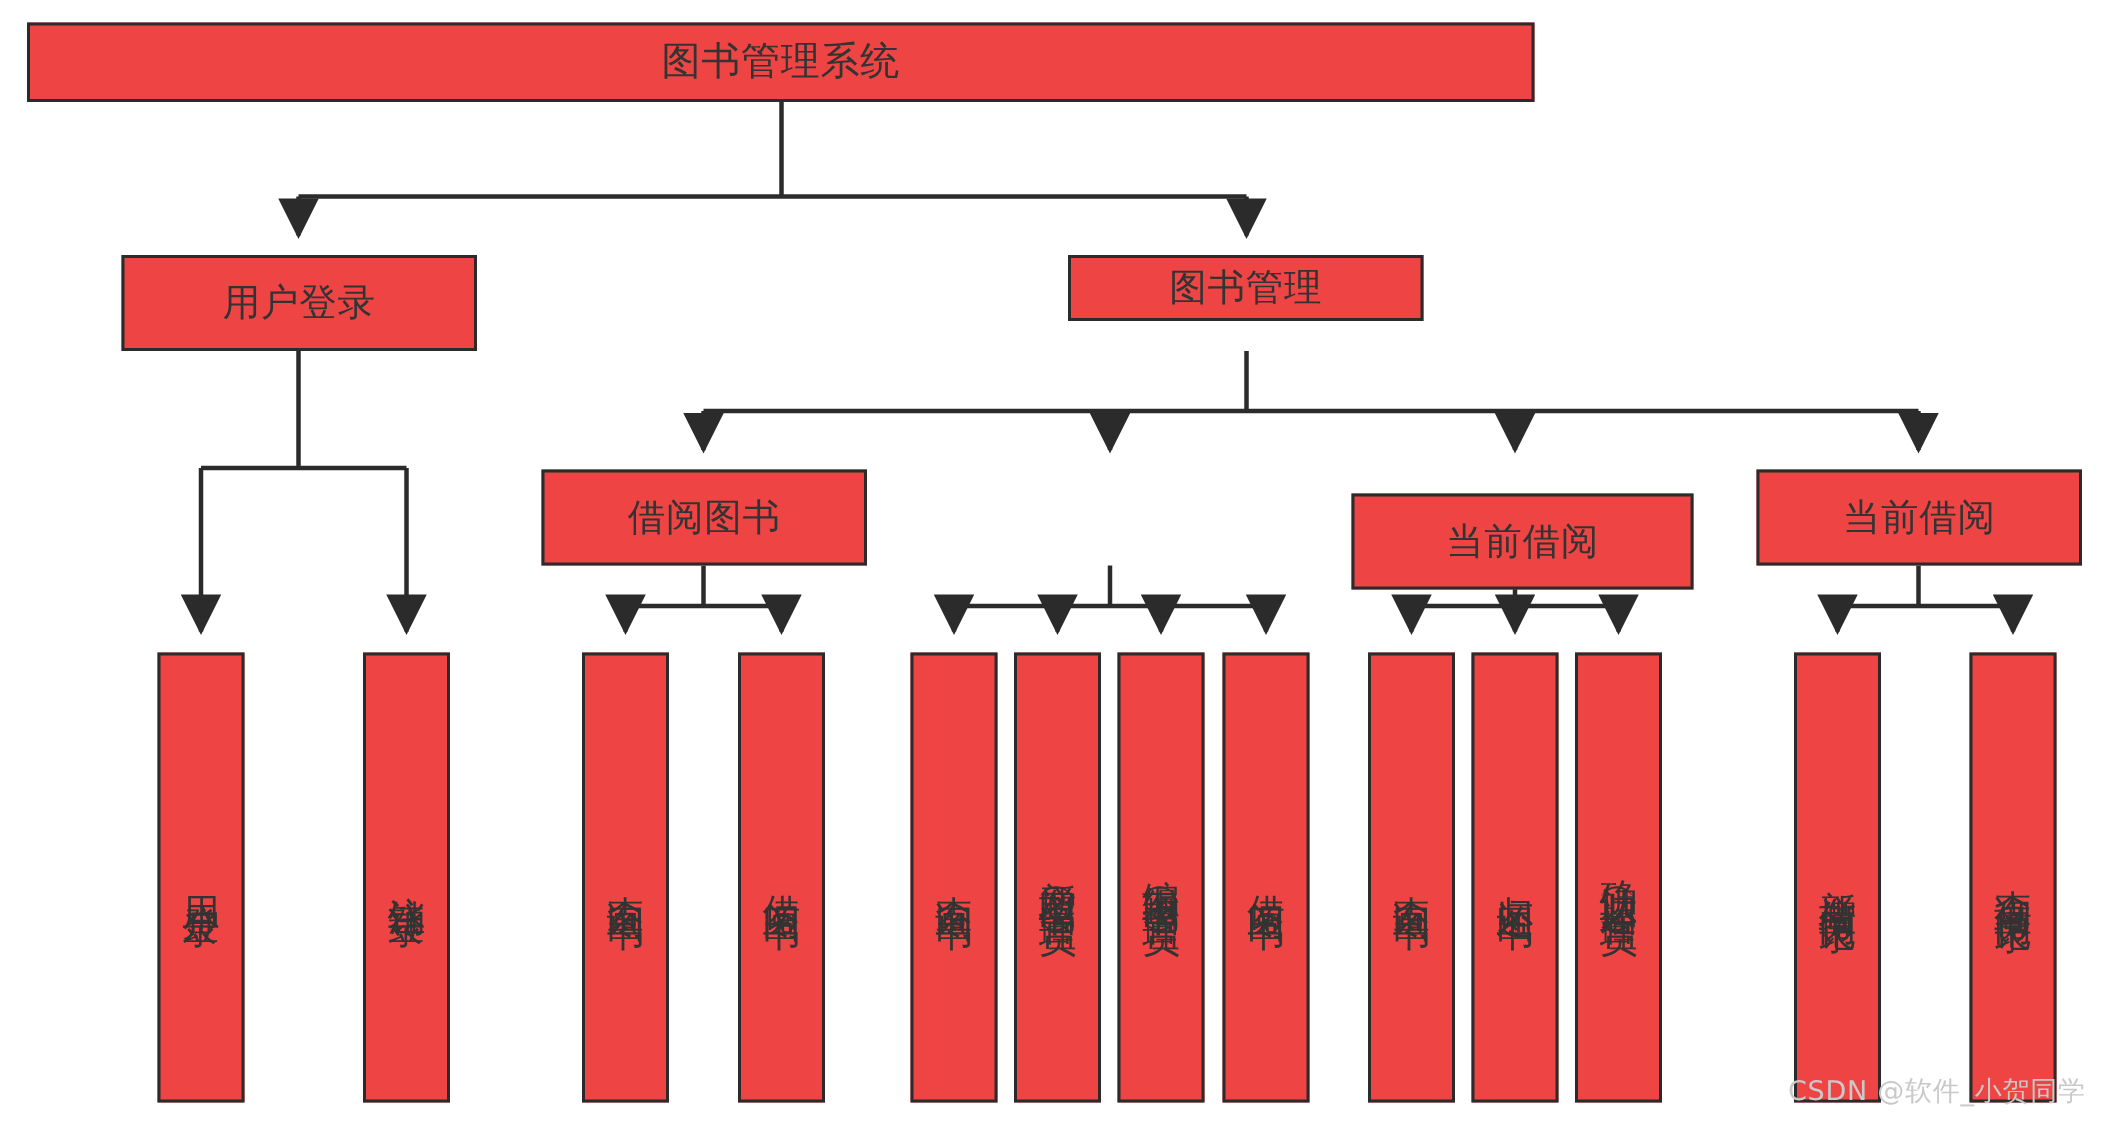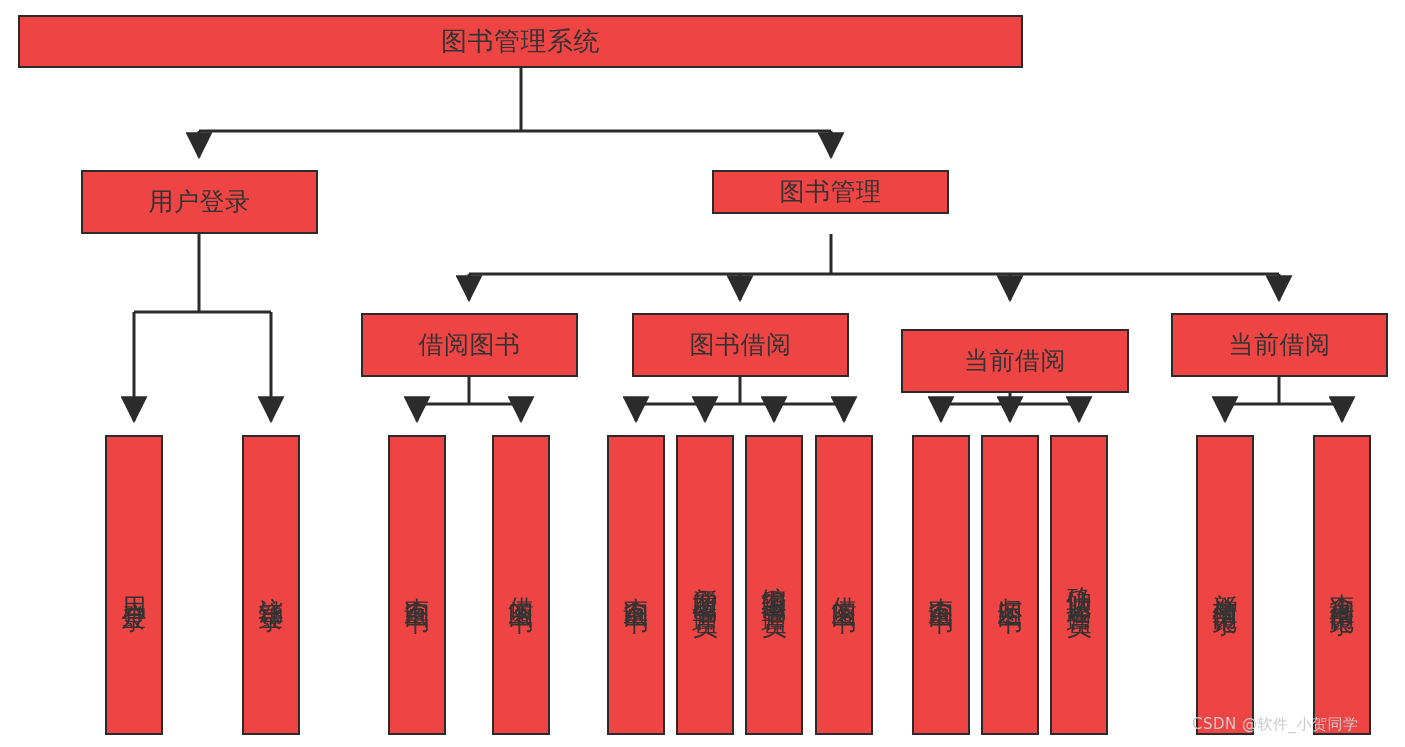--- a/index.html
+++ b/index.html
@@ -60,21 +60,21 @@
     text-orientation: upright;
     font-size: 25px;
     line-height: 1.0;
     letter-spacing: 4px;
     white-space: nowrap;
     max-height: 270px;
   }
   .watermark {
     position: absolute;
     color: #c9c9c9;
-    font-size: 15px;
+    font-size: 18px;
     white-space: nowrap;
     letter-spacing: 0.5px;
     font-family: "DejaVu Sans", "Liberation Sans", sans-serif;
   }
 </style>
 </head>
 <body>
 
 <div id="canvas">
 
@@ -140,23 +140,20 @@
   </div>
 
   <div class="node horiz" style="left:712px; top:170px; width:237px; height:44px;">
     <span class="label">图书管理</span>
   </div>
 
   <div class="node horiz" style="left:361px; top:313px; width:217px; height:64px;">
     <span class="label">借阅图书</span>
   </div>
 
-  <div class="node horiz" style="left:632px; top:313px; width:217px; height:64px;">
-    <span class="label">图书借阅</span>
-  </div>
 
   <div class="node horiz" style="left:901px; top:313px; width:228px; height:64px;margin-top:16px;">
     <span class="label">当前借阅</span>
   </div>
 
   <div class="node horiz" style="left:1171px; top:313px; width:217px; height:64px;">
     <span class="label">当前借阅</span>
   </div>
 
   <div class="node vert" style="left:105px; top:435px; width:58px; height:300px;">

